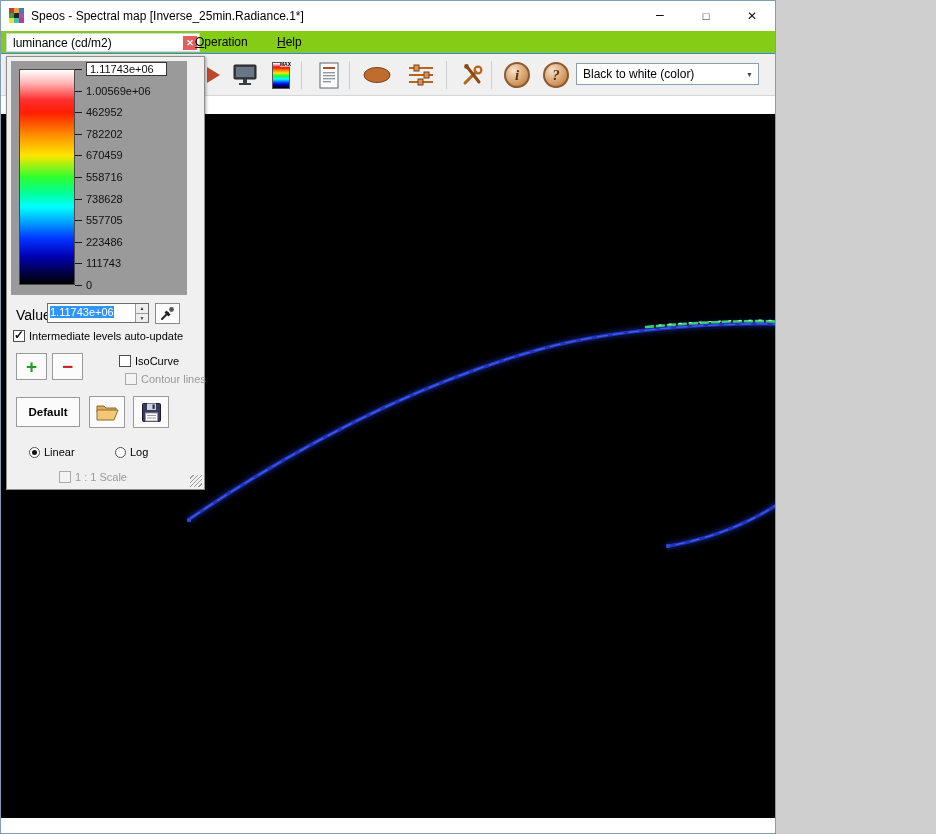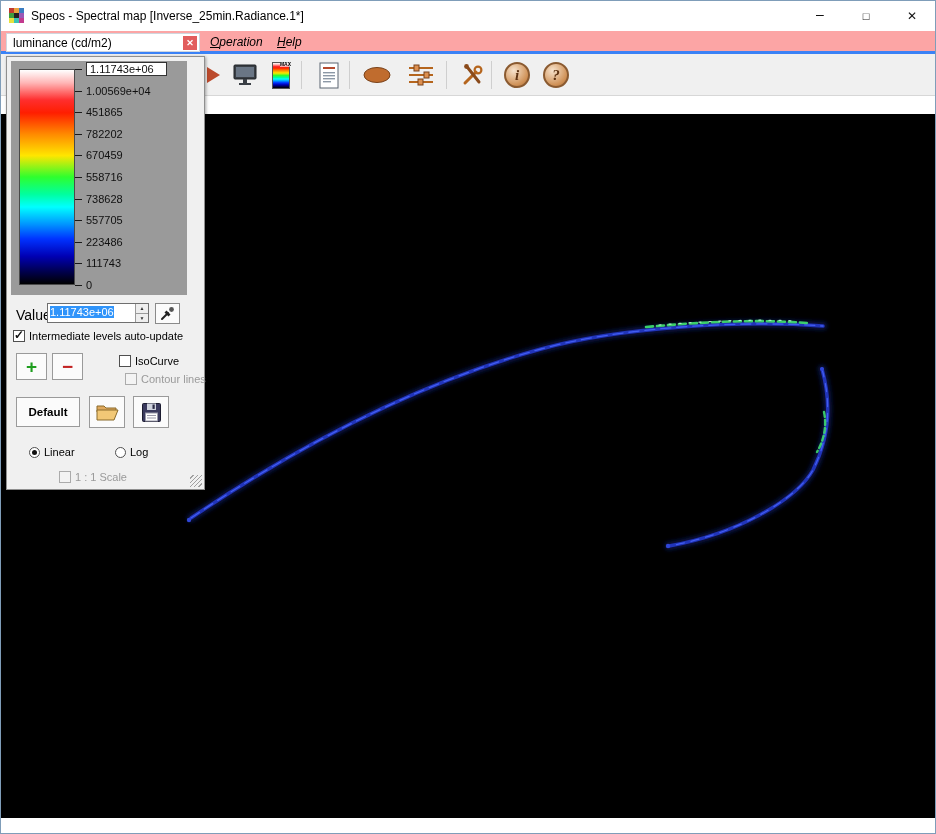--- a/index.html
+++ b/index.html
@@ -1,38 +1,38 @@
 <!DOCTYPE html>
 <html style="--titlebar-bg: #ffffff; --toolbar-bg: #f0f0f0; --canvas-bg: #000000; --panel-bg: #f0f0f0; --scale-area-bg: #9a9a9a; --selection-bg: #3094fa; --close-tab-red: #e25d5d;"><head>
 <meta charset="utf-8">
 <style>
   * { margin:0; padding:0; box-sizing:border-box; }
   html,body { background:#cfcfcf; }
   .window {
-    position:relative; width:936px; height:834px; background:#ffffff;
+    position:relative; width:776px; height:834px; background:#ffffff;
     font-family:"Liberation Sans", sans-serif; color:#000;
     border:1px solid #7f9db9; overflow:hidden;
   }
   
   .titlebar { position:absolute; left:0; top:0; width:100%; height:30px; background:var(--titlebar-bg,#fff); display:flex; align-items:center; }
   .app-icon { width:16px; height:16px; margin:0 6px 0 8px; flex:none; }
   .title-text { font-size:12px; white-space:nowrap; }
   .win-controls { margin-left:auto; display:flex; height:30px; }
   .win-btn { width:46px; height:30px; display:flex; align-items:center; justify-content:center; font-size:12px; color:#111; }
   .win-btn.min span { font-size:14px; margin-top:-4px; }
   .win-btn.max span { font-size:11px; }
   
-  .menubar { position:absolute; left:0; top:30px; width:100%; height:23px; background:#fca5a5; border-bottom:3px solid #3b82f6; }
+  .menubar { position:absolute; left:0; top:30px; width:100%; height:23px; background:#84cc16; border-bottom:1px solid #3b82f6; }
   .doc-tab { position:absolute; left:5px; top:2px; width:194px; height:19px; background:#fff; border:1px solid #d0d6de; display:flex; align-items:center; padding:0 2px 0 6px; }
   .doc-tab-label { font-size:12px; white-space:nowrap; }
   .tab-close { margin-left:auto; width:14px; height:14px; background:var(--close-tab-red,#e25d5d); color:#fff; font-size:9px; font-weight:bold; display:flex; align-items:center; justify-content:center; }
   .menu-item { position:absolute; top:0; height:22px; line-height:22px; font-size:12px; padding:0 6px; }
   .menu-item .u { text-decoration:underline; }
-  .menu-operation { left:203px;font-style:italic; }
-  .menu-help { left:270px;font-style:italic; }
+  .menu-operation { left:188px; }
+  .menu-help { left:270px; }
   
   .toolbar { position:absolute; left:0; top:53px; width:100%; height:42px; background:var(--toolbar-bg,#f0f0f0); border-bottom:1px solid #d7d7d7; }
   .tb-btn { position:absolute; top:5px; width:32px; height:32px; display:flex; align-items:center; justify-content:center; }
   .tb-sep { position:absolute; top:7px; width:1px; height:28px; background:#cfcfcf; }
   .play-shape { width:0; height:0; border-left:13px solid #bb4a2c; border-top:8px solid transparent; border-bottom:8px solid transparent; }
   .cmap-icon { position:relative; width:18px; height:27px; border:1px solid #555; }
   .cmap-max { position:absolute; right:-2px; top:-1px; font-size:5px; font-weight:bold; color:#000; background:rgba(255,255,255,.6); line-height:5px; }
   .ring-icon { width:26px; height:26px; border-radius:50%; border:2px solid #8a5a30; background:radial-gradient(circle at 35% 30%, #f7e3cd, #cf9055 70%, #a06634); display:flex; align-items:center; justify-content:center; font-family:"Liberation Serif", serif; font-weight:bold; font-style:italic; font-size:15px; color:#5e3312; }
   .combo { position:absolute; top:9px; height:22px; background:#fff; border:1px solid #8aa0b4; display:flex; align-items:center; padding-left:6px; font-size:12px; }
   .combo .arrow { margin-left:auto; width:17px; text-align:center; font-size:7px; color:#444; }
@@ -174,20 +174,24 @@
     <div class="tb-btn" style="left:500px">
       <div class="ring-icon">
           <span>i</span>
         </div>
     </div>
     <div class="tb-btn" style="left:539px">
       <div class="ring-icon">
           <span>?</span>
         </div>
     </div>
+    <div class="combo" style="left:575px;width:183px">
+      <span>Black to white (color)</span>
+      <span class="arrow">▼</span>
+    </div>
   </div>
 
   <div class="canvas">
     <svg id="radiance-svg" width="936" height="704" viewBox="0 0 936 704">
       <defs>
         <filter id="glow" x="-30%" y="-30%" width="160%" height="160%">
           <feGaussianBlur stdDeviation="2.2"></feGaussianBlur>
         </filter>
       </defs>
     <path d="M190 404 C300 330 420 268 540 235 C620 213 740 206 822 212" fill="none" stroke="#1b2a9e" stroke-width="8" stroke-opacity="0.45" stroke-linecap="round" filter="url(#glow)"></path>
@@ -207,25 +211,25 @@
 
   <div class="scale-panel">
     <div class="scale-area">
       <div class="gradient-bar cmap-gradient" style="background: linear-gradient(rgb(255, 255, 255) 0%, rgb(255, 182, 182) 6%, rgb(255, 46, 46) 14%, rgb(255, 30, 0) 20%, rgb(255, 138, 0) 30%, rgb(255, 230, 0) 40%, rgb(46, 255, 46) 50%, rgb(0, 255, 158) 58%, rgb(0, 255, 255) 64%, rgb(0, 150, 255) 72%, rgb(0, 50, 255) 79%, rgb(0, 0, 180) 87%, rgb(0, 0, 80) 94%, rgb(0, 0, 0) 100%);"></div>
       <div class="tick current" style="top:1px">
           <span class="dash"></span>
           <span class="tick-label">1.11743e+06</span>
         </div>
       <div class="tick" style="top:23px">
           <span class="dash"></span>
-          <span class="tick-label">1.00569e+04</span>
+          <span class="tick-label">1.00569e+06</span>
         </div>
       <div class="tick" style="top:44px">
           <span class="dash"></span>
-          <span class="tick-label">451865</span>
+          <span class="tick-label">462952</span>
         </div>
       <div class="tick" style="top:66px">
           <span class="dash"></span>
           <span class="tick-label">782202</span>
         </div>
       <div class="tick" style="top:87px">
           <span class="dash"></span>
           <span class="tick-label">670459</span>
         </div>
       <div class="tick" style="top:109px">

